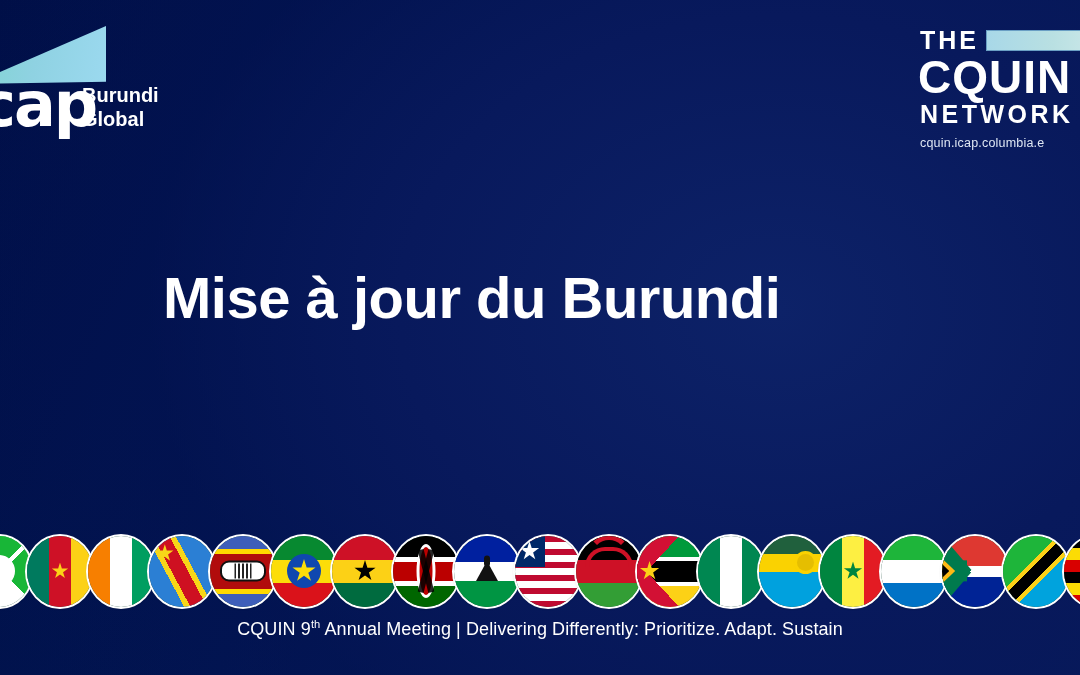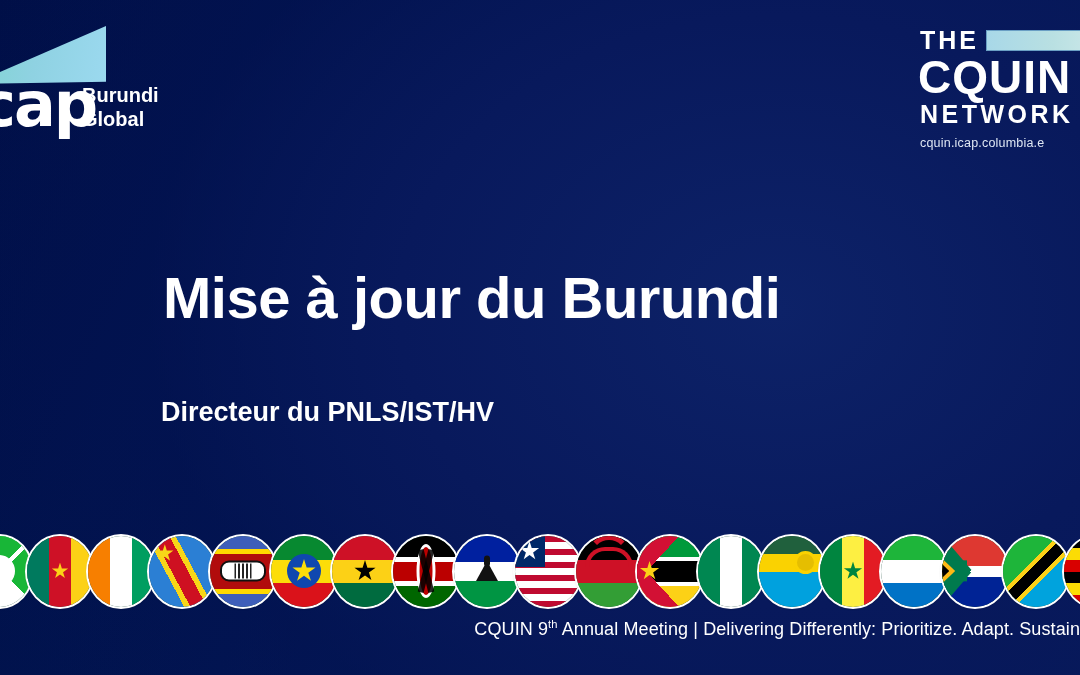--- a/index.html
+++ b/index.html
@@ -171,21 +171,21 @@
     transform: translate(-50%,-50%);
     clip-path: polygon(50% 0%, 61% 35%, 98% 35%, 68% 57%, 79% 91%, 50% 70%, 21% 91%, 32% 57%, 2% 35%, 39% 35%);
   }
 
   
   .footer {
     position: absolute;
     left: 0;
     right: 0;
     top: 618px;
-    text-align: right;
+    text-align: center;
     font-size: 18px;
     color: #ffffff;
     font-weight: 400;
     letter-spacing: 0.1px;
   }
   .footer sup {
     font-size: 0.62em;
     vertical-align: super;
   }
 </style>
@@ -209,21 +209,20 @@
       <span class="cquin-bar"></span>
     </div>
     <div class="cquin-main">CQUIN</div>
     <div class="cquin-network">NETWORK</div>
     <div class="cquin-url">cquin.icap.columbia.e</div>
   </div>
 
   <div class="title">Mise à jour du Burundi</div>
 
   <div class="subtitle">
-    <div>Directeur du PNLS/IST/HV</div>
   </div>
 
   <div class="flag-strip" id="flag-strip">
       <div class="flag" title="Burundi">
         <div class="fl" style="background:#fff"></div>
        <div class="fl" style="background:
           linear-gradient(to bottom right, #18b637 0 49.5%, transparent 49.5%),
           linear-gradient(to bottom left, #18b637 0 49.5%, transparent 49.5%)"></div>
        <div class="fl" style="background:
           linear-gradient(to top right, #ce1126 0 49.5%, transparent 49.5%),

